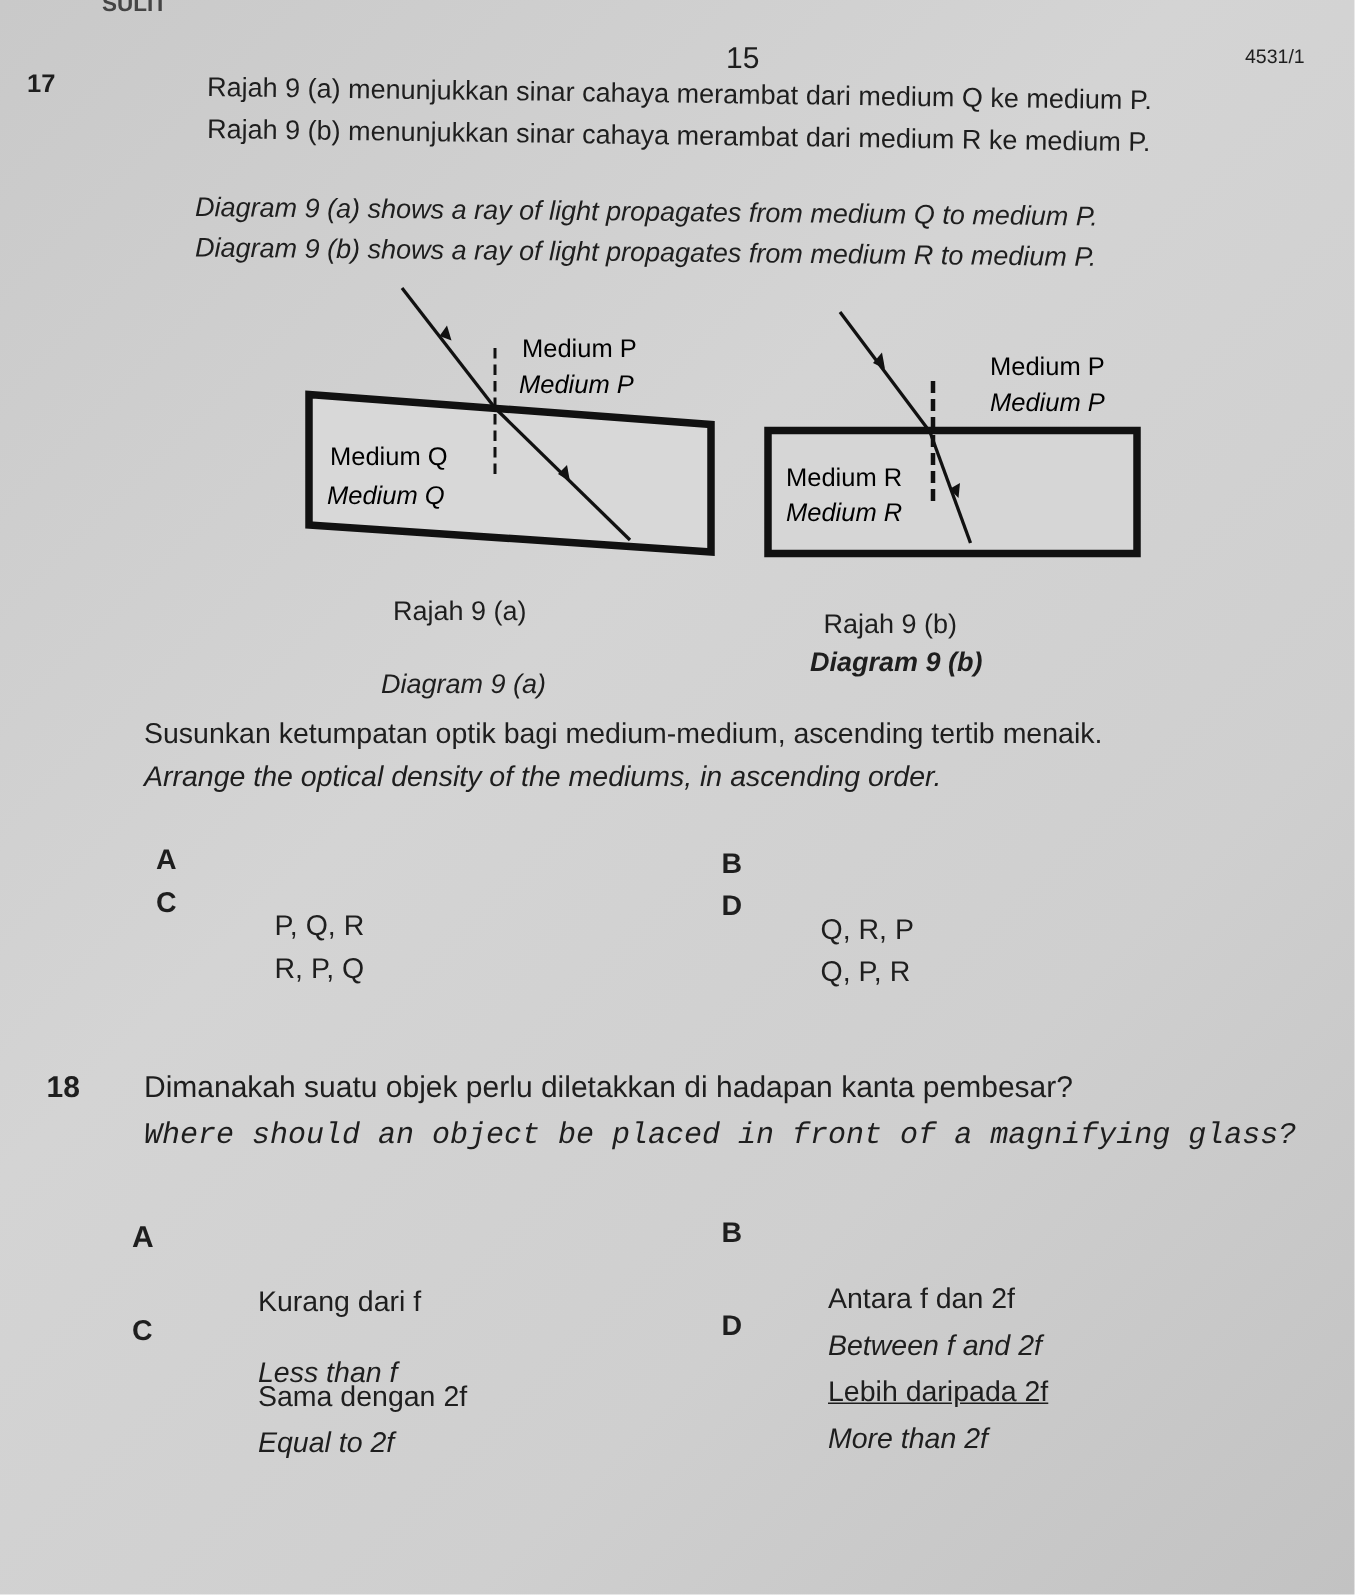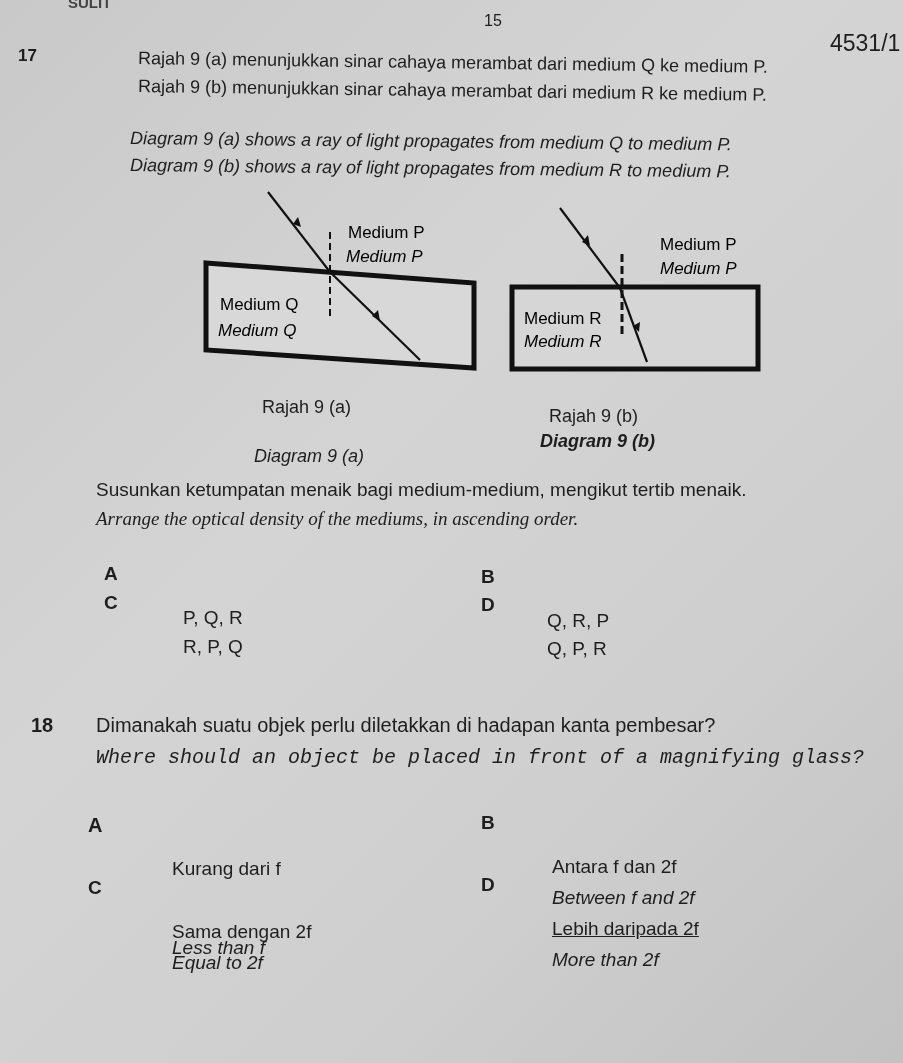--- a/index.html
+++ b/index.html
@@ -3,22 +3,22 @@
 <meta charset="utf-8">
 <style>
   html, body { margin:0; padding:0; }
   body {
     width:903px; height:1063px; overflow:hidden; position:relative;
     background: linear-gradient(135deg, #c9c9c9 0%, #d4d4d4 40%, #cfcfcf 70%, #c2c2c2 100%);
     font-family: "Liberation Sans", sans-serif; color:#1e1e1e;
   }
   .abs { position:absolute; }
   .sulit { left:68px; top:-6px; font-size:15px; font-weight:bold; color:#444; }
-  .pageno { left:484px; top:12px; font-size:16px; }
-  .code { left:830px; top:30px; font-size:23px; }
+  .pageno { left:484px; top:28px; font-size:20px; }
+  .code { left:830px; top:30px; font-size:13px; }
   .qnum { font-weight:bold; font-size:17px; }
   .txt { font-size:18px; white-space:nowrap; }
   .it { font-style:italic; }
   .caption { font-size:18px; text-align:right; }
   .opt-letter { font-weight:bold; font-size:19px; }
   .opt-val { font-size:19px;margin-top:44px; }
   svg text { font-family: "Liberation Sans", sans-serif; }
 </style>
 </head>
 <body>
@@ -63,22 +63,22 @@
     <text x="160" y="84" font-size="17" font-style="italic">Medium P</text>
     <text x="24" y="134" font-size="17">Medium R</text>
     <text x="24" y="157" font-size="17" font-style="italic">Medium R</text>
   </svg>
 
   <div class="abs caption" style="left:262px;top:397px;">Rajah 9 (a)</div>
   <div class="abs caption it" style="left:254px;top:423px;margin-top:23px;">Diagram 9 (a)</div>
   <div class="abs caption" style="left:549px;top:406px;">Rajah 9 (b)</div>
   <div class="abs caption it" style="left:540px;top:431px;font-weight:bold;">Diagram 9 (b)</div>
 
-  <div class="abs txt" style="left:96px;top:479px;font-size:19px;">Susunkan ketumpatan menaik bagi medium-medium, mengikut tertib menaik.</div>
-  <div class="abs txt it" style="left:96px;top:508px;font-size:19px;font-family:Liberation Serif, serif;">Arrange the optical density of the mediums, in ascending order.</div>
+  <div class="abs txt" style="left:96px;top:479px;font-size:19px;">Susunkan ketumpatan optik bagi medium-medium, ascending tertib menaik.</div>
+  <div class="abs txt it" style="left:96px;top:508px;font-size:19px;">Arrange the optical density of the mediums, in ascending order.</div>
 
   <div>
     <span class="abs opt-letter" style="left:104px;top:563px;">A</span>
     <span class="abs opt-val" style="left:183px;top:563px;">P, Q, R</span>
   </div>
   <div>
     <span class="abs opt-letter" style="left:481px;top:566px;">B</span>
     <span class="abs opt-val" style="left:547px;top:566px;">Q, R, P</span>
   </div>
   <div>
@@ -92,21 +92,21 @@
 </div>
 
 <div>
   <div class="abs qnum" style="left:18px;top:714px;font-size:20px;margin-left:13px;">18</div>
   <div class="abs txt" style="left:96px;top:714px;font-size:20px;">Dimanakah suatu objek perlu diletakkan di hadapan kanta pembesar?</div>
   <div class="abs txt it" style="left:96px;top:746px;font-size:20px;font-family:Liberation Mono, monospace;">Where should an object be placed in front of a magnifying glass?</div>
 
   <div>
     <span class="abs opt-letter" style="left:88px;top:814px;font-size:20px;">A</span>
     <span class="abs opt-val" style="left:172px;top:814px;">Kurang dari f</span>
-    <span class="abs opt-val it" style="left:172px;top:893px;text-align:center;">Less than f</span>
+    <span class="abs opt-val it" style="left:172px;top:861px;text-align:center;">Less than f</span>
   </div>
   <div>
     <span class="abs opt-letter" style="left:481px;top:812px;">B</span>
     <span class="abs opt-val" style="left:552px;top:812px;">Antara f dan 2f</span>
     <span class="abs opt-val it" style="left:552px;top:843px;">Between f and 2f</span>
   </div>
   <div>
     <span class="abs opt-letter" style="left:88px;top:877px;">C</span>
     <span class="abs opt-val" style="left:172px;top:877px;">Sama dengan 2f</span>
     <span class="abs opt-val it" style="left:172px;top:908px;">Equal to 2f</span>

